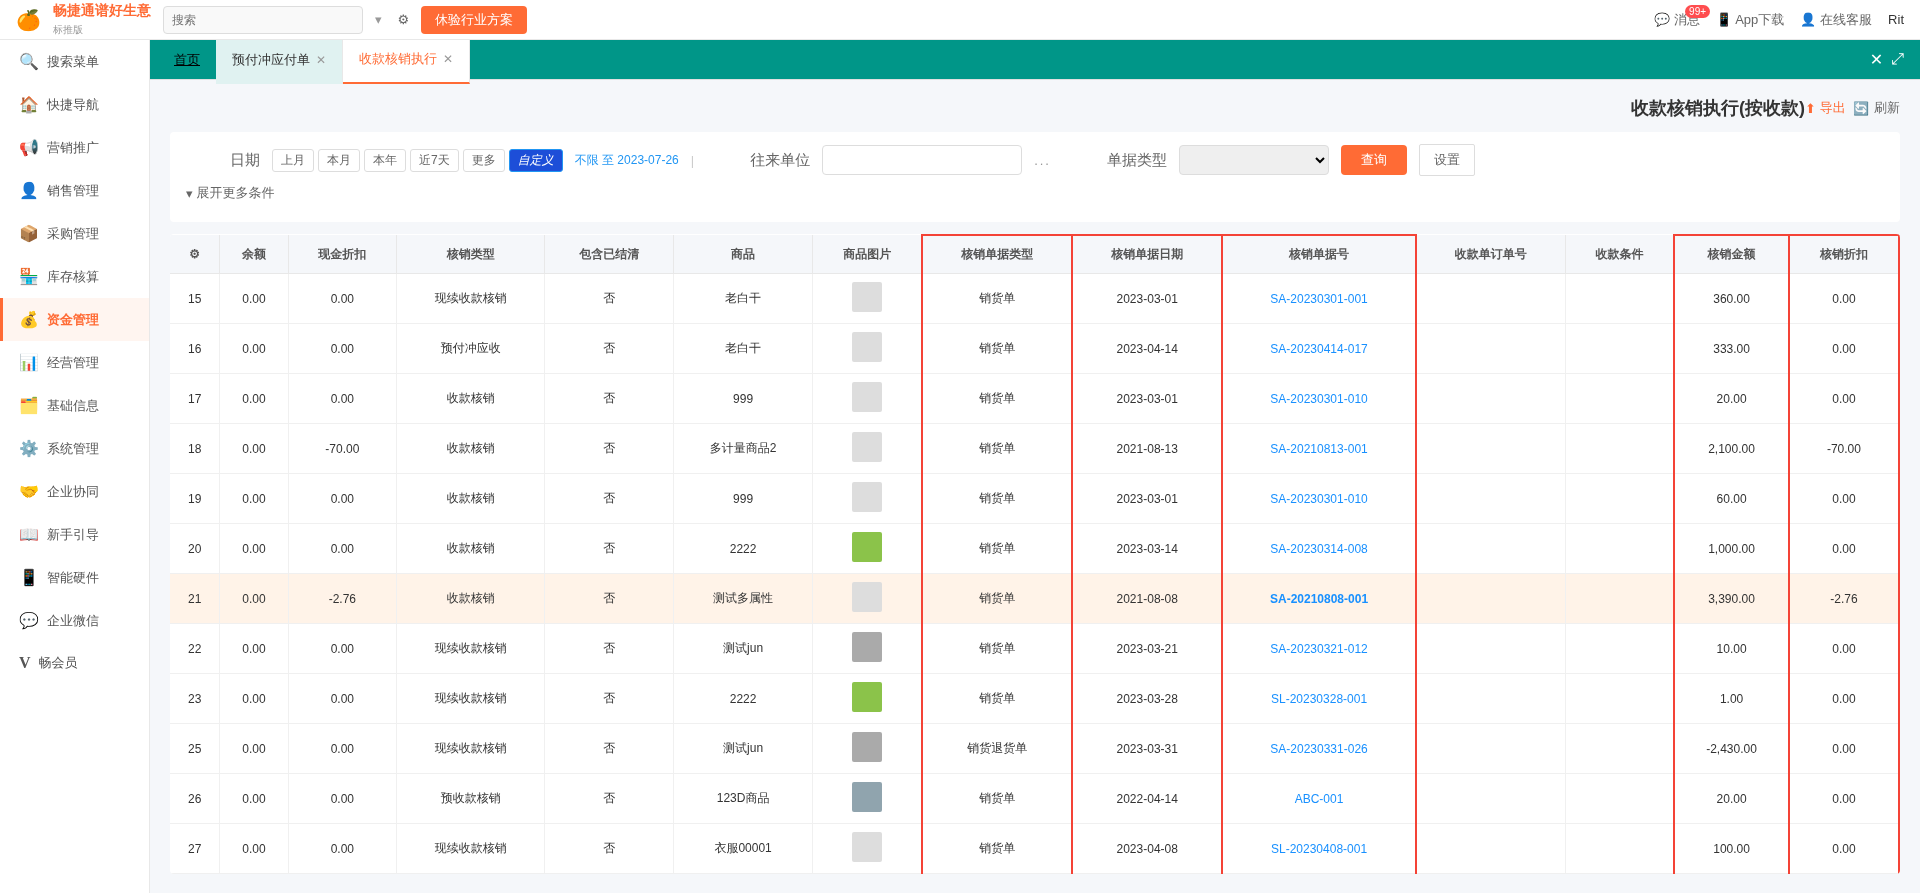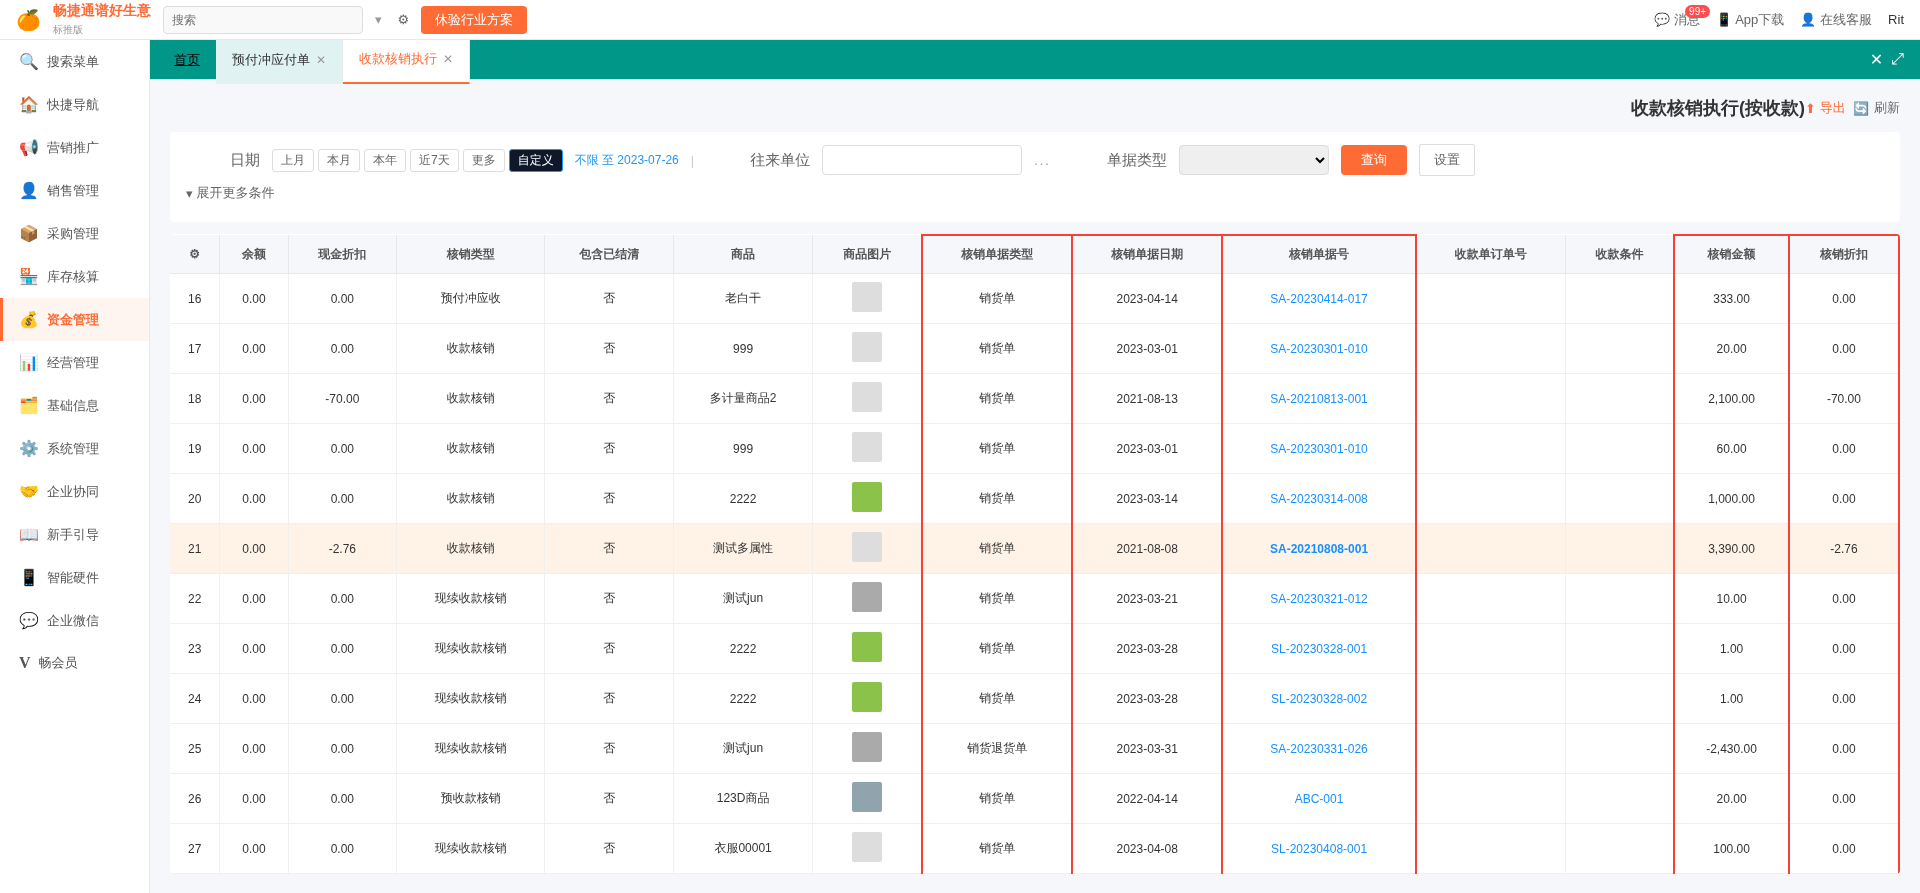--- a/index.html
+++ b/index.html
@@ -47,21 +47,21 @@
     .page-actions { display: flex; gap: 8px; }
     .btn-export { display: flex; align-items: center; gap: 4px; color: #ff6b35; cursor: pointer; font-size: 13px; border: none; background: none; }
     .btn-refresh { display: flex; align-items: center; gap: 4px; color: #666; cursor: pointer; font-size: 13px; border: none; background: none; }
 
     
     .filter-card { background: #fff; border-radius: 4px; padding: 12px 16px; margin-bottom: 12px; }
     .filter-row { display: flex; align-items: center; gap: 12px; flex-wrap: wrap; }
     .filter-label { color: #666; font-size: 15px; white-space: nowrap; margin-left: 44px; }
     .filter-date-btns { display: flex; gap: 4px; }
     .filter-date-btn { padding: 2px 8px; border: 1px solid #ddd; border-radius: 3px; cursor: pointer; font-size: 12px; color: #666; background: #fff; }
-    .filter-date-btn.custom { background: #0f172a; color: #fff; border-color: #2196f3; }
+    .filter-date-btn.custom { background: #1d4ed8; color: #fff; border-color: #2196f3; font-style: italic; }
     .filter-date-range { color: #2196f3; font-size: 12px; }
     .filter-separator { color: #ccc; }
     .filter-input { height: 30px; border: 1px solid #ddd; border-radius: 4px; padding: 0 10px; font-size: 13px; min-width: 200px; }
     .filter-dots { color: #999; letter-spacing: 2px; }
     .filter-select { height: 30px; border: 1px solid #ddd; border-radius: 4px; padding: 0 10px; font-size: 13px; min-width: 150px; }
     .btn-query { background: #ff6b35; color: #fff; border: none; border-radius: 4px; padding: 6px 20px; cursor: pointer; font-size: 13px; }
     .btn-setting { background: #fff; color: #666; border: 1px solid #ddd; border-radius: 2px; padding: 6px 14px; cursor: pointer; font-size: 13px; }
     .expand-btn { display: flex; align-items: center; gap: 4px; color: #666; cursor: pointer; font-size: 13px; background: none; border: none; margin: 8px 0; }
 
     
@@ -250,20 +250,36 @@
               <th style="border:2px solid #f44336;border-bottom:1px solid #e8e8e8;">核销单据类型</th>
               <th style="border:2px solid #f44336;border-bottom:1px solid #e8e8e8;">核销单据日期</th>
               <th style="border:2px solid #f44336;border-bottom:1px solid #e8e8e8;">核销单据号</th>
               <th>收款单订单号</th>
               <th>收款条件</th>
               <th style="border:2px solid #f44336;border-bottom:1px solid #e8e8e8;">核销金额</th>
               <th style="border:2px solid #f44336;border-bottom:1px solid #e8e8e8;">核销折扣</th>
             </tr>
           </thead>
           <tbody id="table-body">
+          <tr>
+    <td>15</td>
+    <td>0.00</td>
+    <td class="">0.00</td>
+    <td>现续收款核销</td>
+    <td>否</td>
+    <td>老白干</td>
+    <td><span class="img-placeholder" style="background:#ddd;"></span></td>
+    <td style="border-left:2px solid #f44336;border-right:2px solid #f44336;">销货单</td>
+    <td style="border-left:2px solid #f44336;border-right:2px solid #f44336;">2023-03-01</td>
+    <td style="border-left:2px solid #f44336;border-right:2px solid #f44336;"><a class="link-cell">SA-20230301-001</a></td>
+    <td></td>
+    <td></td>
+    <td style="border-left:2px solid #f44336;border-right:2px solid #f44336;" class="">360.00</td>
+    <td style="border-left:2px solid #f44336;border-right:2px solid #f44336;" class="">0.00</td>
+  </tr>
               <tr>
     <td>16</td>
     <td>0.00</td>
     <td class="">0.00</td>
     <td>预付冲应收</td>
     <td>否</td>
     <td>老白干</td>
     <td><span class="img-placeholder" style="background:#ddd;"></span></td>
     <td style="border-left:2px solid #f44336;border-right:2px solid #f44336;">销货单</td>
     <td style="border-left:2px solid #f44336;border-right:2px solid #f44336;">2023-04-14</td>
@@ -373,36 +389,20 @@
     <td>23</td>
     <td>0.00</td>
     <td class="">0.00</td>
     <td>现续收款核销</td>
     <td>否</td>
     <td>2222</td>
     <td><span class="img-placeholder" style="background:#8bc34a;"></span></td>
     <td style="border-left:2px solid #f44336;border-right:2px solid #f44336;">销货单</td>
     <td style="border-left:2px solid #f44336;border-right:2px solid #f44336;">2023-03-28</td>
     <td style="border-left:2px solid #f44336;border-right:2px solid #f44336;"><a class="link-cell">SL-20230328-001</a></td>
-    <td></td>
-    <td></td>
-    <td style="border-left:2px solid #f44336;border-right:2px solid #f44336;" class="">1.00</td>
-    <td style="border-left:2px solid #f44336;border-right:2px solid #f44336;" class="">0.00</td>
-  </tr>
-              <tr>
-    <td>24</td>
-    <td>0.00</td>
-    <td class="">0.00</td>
-    <td>现续收款核销</td>
-    <td>否</td>
-    <td>2222</td>
-    <td><span class="img-placeholder" style="background:#8bc34a;"></span></td>
-    <td style="border-left:2px solid #f44336;border-right:2px solid #f44336;">销货单</td>
-    <td style="border-left:2px solid #f44336;border-right:2px solid #f44336;">2023-03-28</td>
-    <td style="border-left:2px solid #f44336;border-right:2px solid #f44336;"><a class="link-cell">SL-20230328-002</a></td>
     <td></td>
     <td></td>
     <td style="border-left:2px solid #f44336;border-right:2px solid #f44336;" class="">1.00</td>
     <td style="border-left:2px solid #f44336;border-right:2px solid #f44336;" class="">0.00</td>
   </tr>
               <tr>
     <td>25</td>
     <td>0.00</td>
     <td class="">0.00</td>
     <td>现续收款核销</td>

